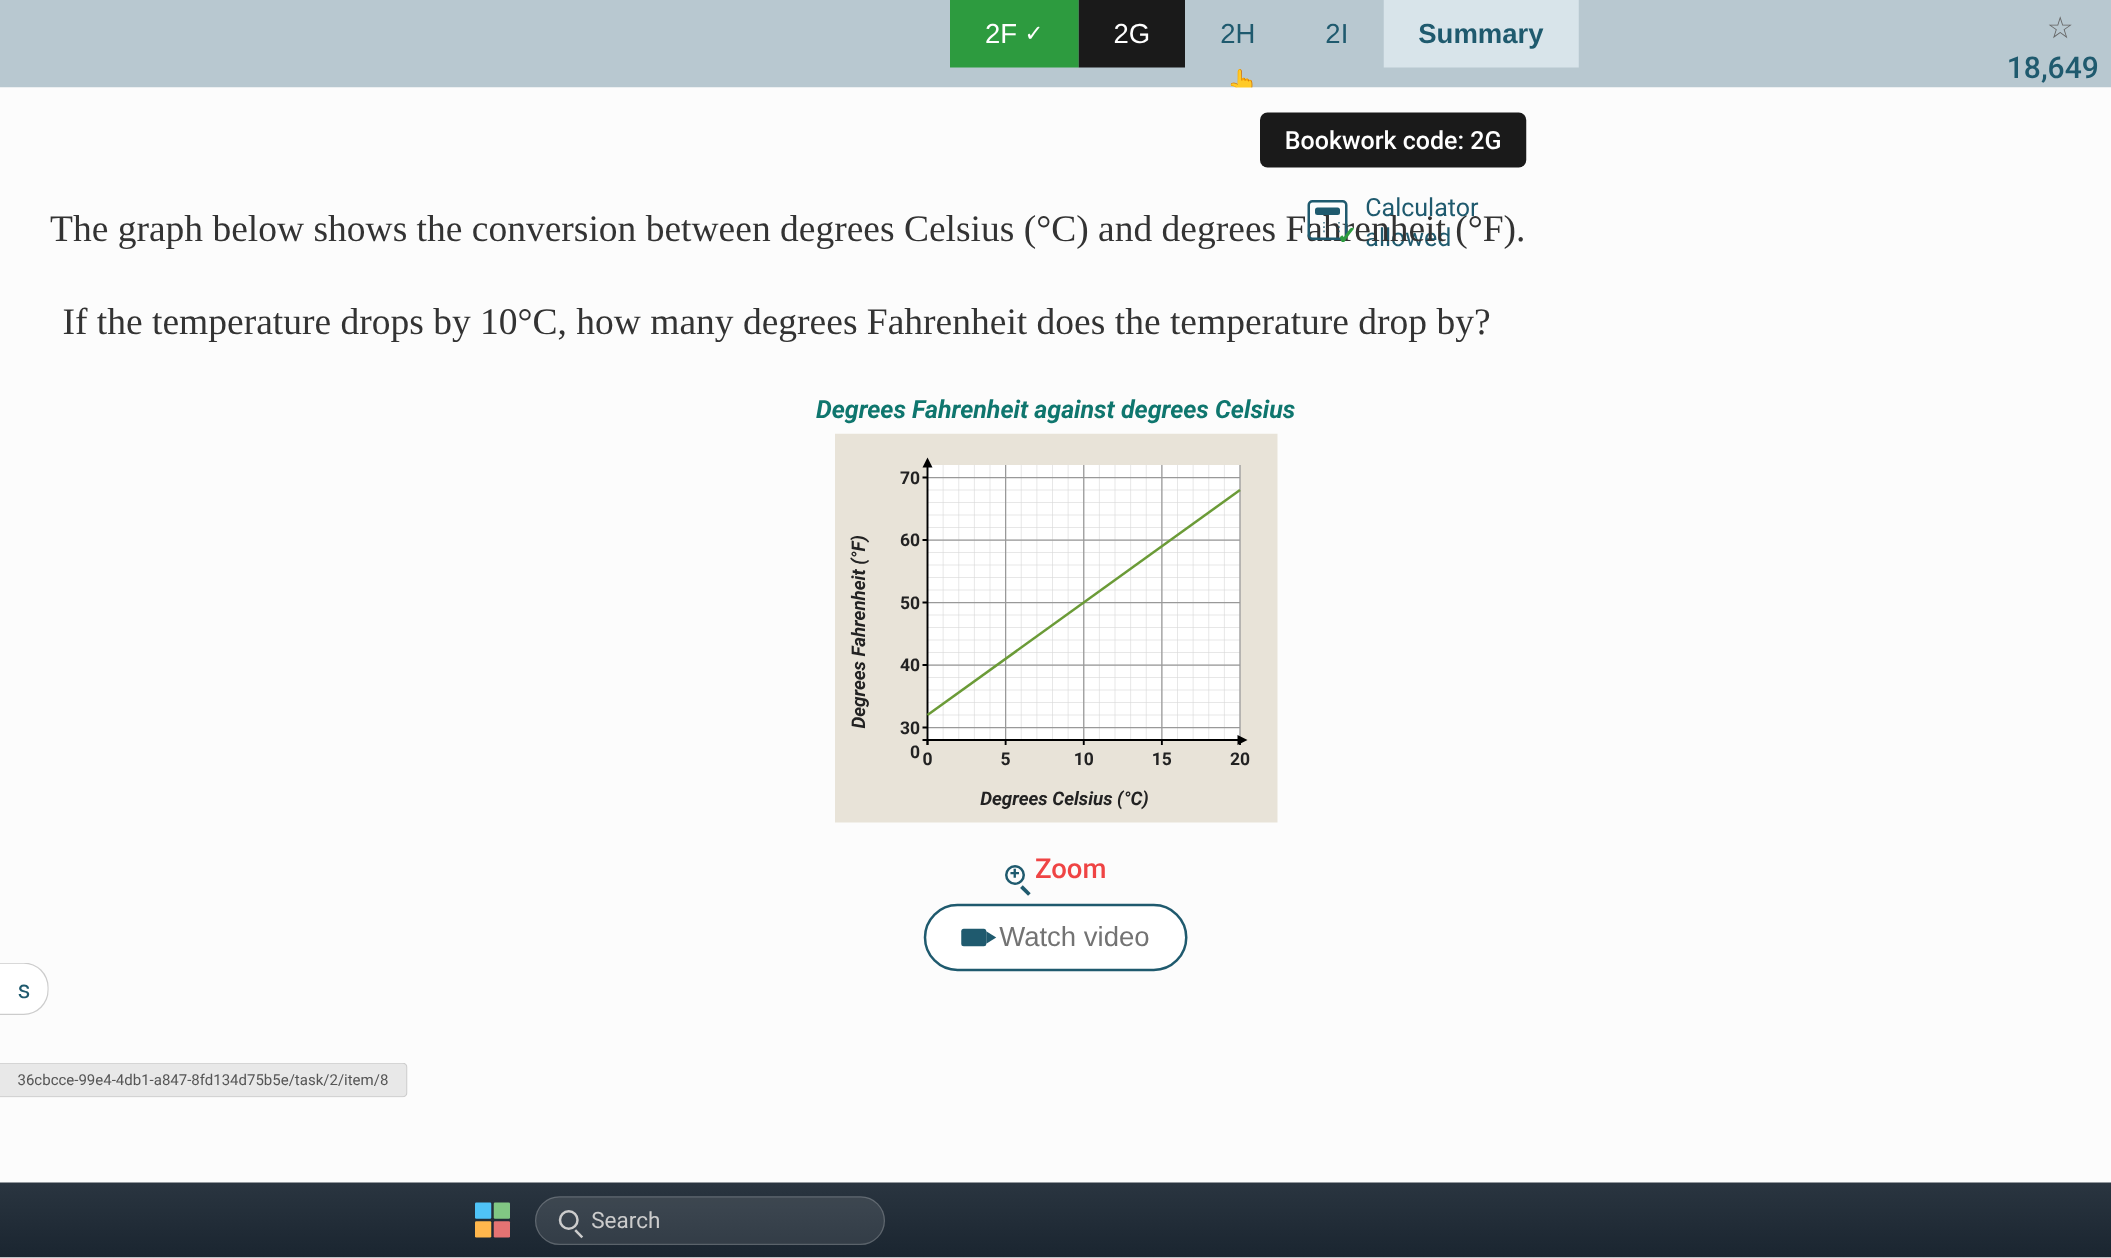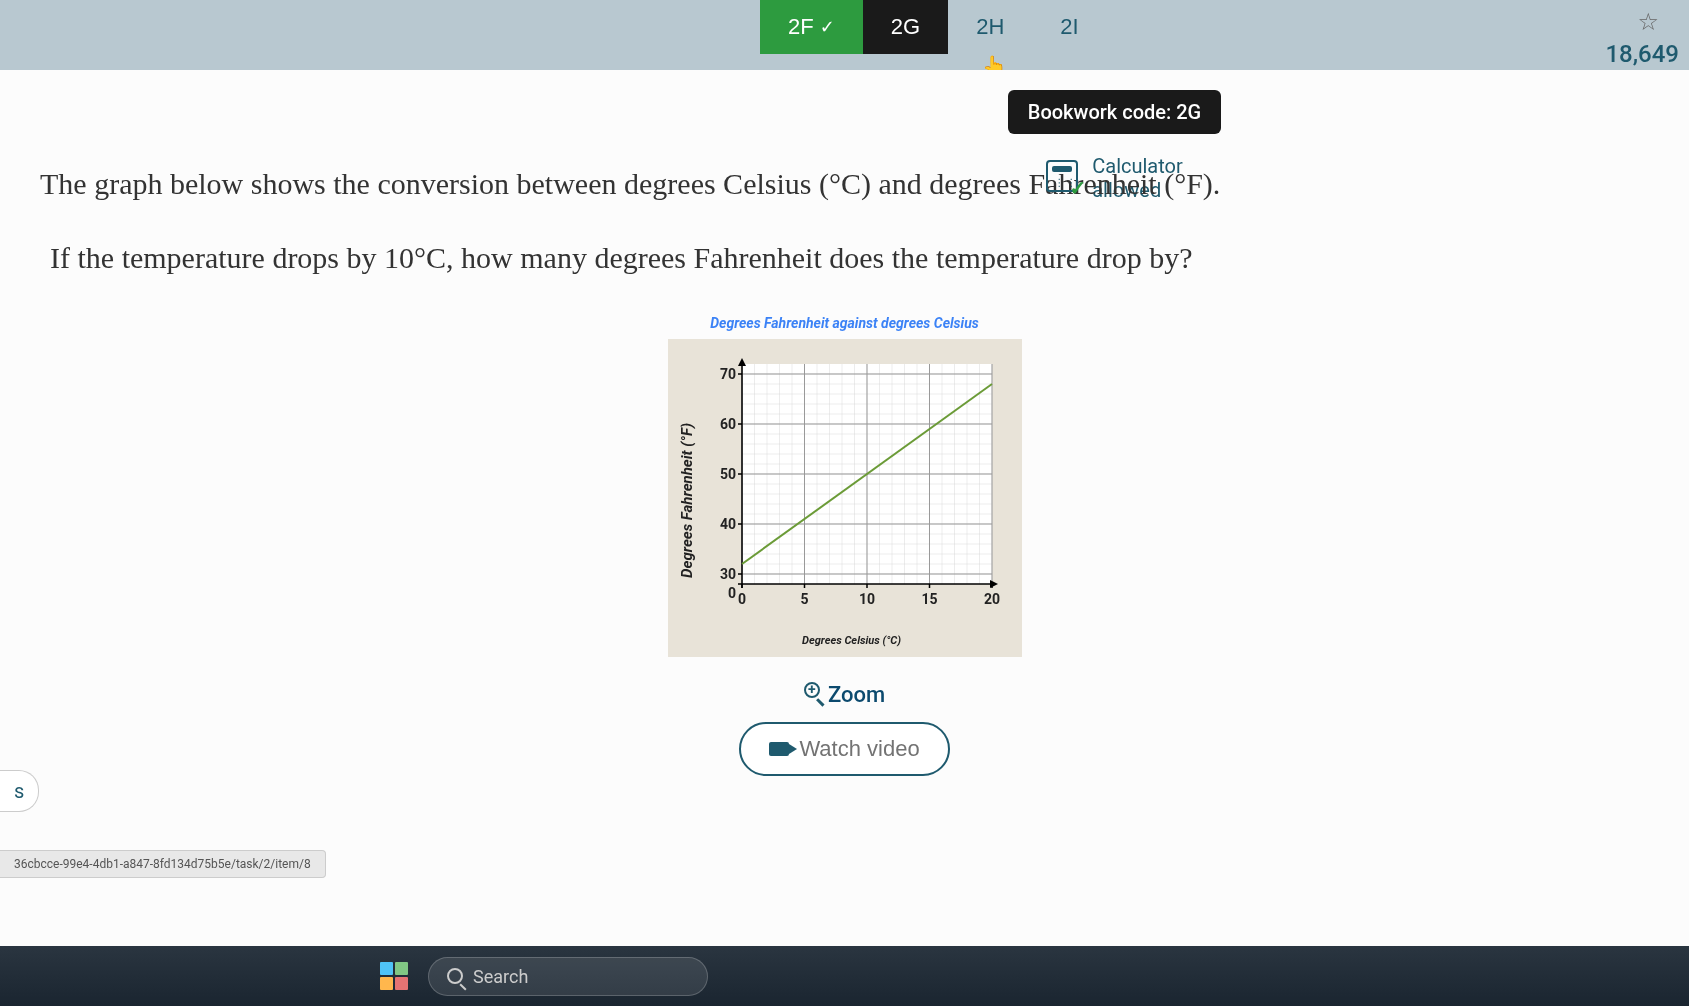--- a/index.html
+++ b/index.html
@@ -175,24 +175,24 @@
     }
     .math-var {
       font-family: 'Times New Roman', serif;
     }
     .chart-container {
       margin: 30px auto 0;
       width: 420px;
       text-align: center;
     }
     .chart-title {
-      font-size: 14px;
+      font-size: 20px;
       font-weight: bold;
       font-style: italic;
-      color: #3b82f6;
+      color: #0f766e;
       margin-bottom: 8px;
     }
     .chart-box {
       background: #e8e3d8;
       padding: 15px 20px 10px 10px;
       display: inline-block;
       position: relative;
     }
     .chart-inner {
       display: flex;
@@ -206,39 +206,39 @@
       font-style: italic;
       color: #222;
       margin-right: 6px;
     }
     .chart-svg-wrapper {
       display: flex;
       flex-direction: column;
       align-items: center;
     }
     .x-axis-label {
-      font-size: 11px;
+      font-size: 15px;
       font-weight: bold;
       font-style: italic;
       color: #222;
-      margin-top: 20px;
+      margin-top: 8px;
     }
     .chart-actions {
       margin-top: 25px;
       display: flex;
       flex-direction: column;
       align-items: center;
       gap: 15px;
     }
     .zoom-link {
-      color: #0c4a6e;
+      color: #ef4444;
       font-size: 22px;
       font-weight: 500;
       display: flex;
-      align-items: flex-start;
+      align-items: flex-end;
       gap: 8px;
       cursor: pointer;
     }
     .watch-video-btn {
       border: 2px solid #1f5a6e;
       border-radius: 30px;
       padding: 12px 28px;
       background: white;
       color: #737373;
       font-size: 22px;
@@ -383,20 +383,23 @@
         <span class="check-mark">✓</span>
       </button>
       <button class="nav-tab active">
         <span>2G</span>
       </button>
       <button class="nav-tab">
         <span>2H</span>
       </button>
       <button class="nav-tab">
         <span>2I</span>
+      </button>
+      <button class="nav-tab summary">
+        <span>Summary</span>
       </button>
     </div>
     <span class="star-icon">☆</span>
     <span class="score">18,649</span>
     <span class="cursor-icon">👆</span>
   </div>
 
   <div class="content-area">
     <div class="bookwork-row">
       <div class="bookwork-badge">Bookwork code: 2G</div>

